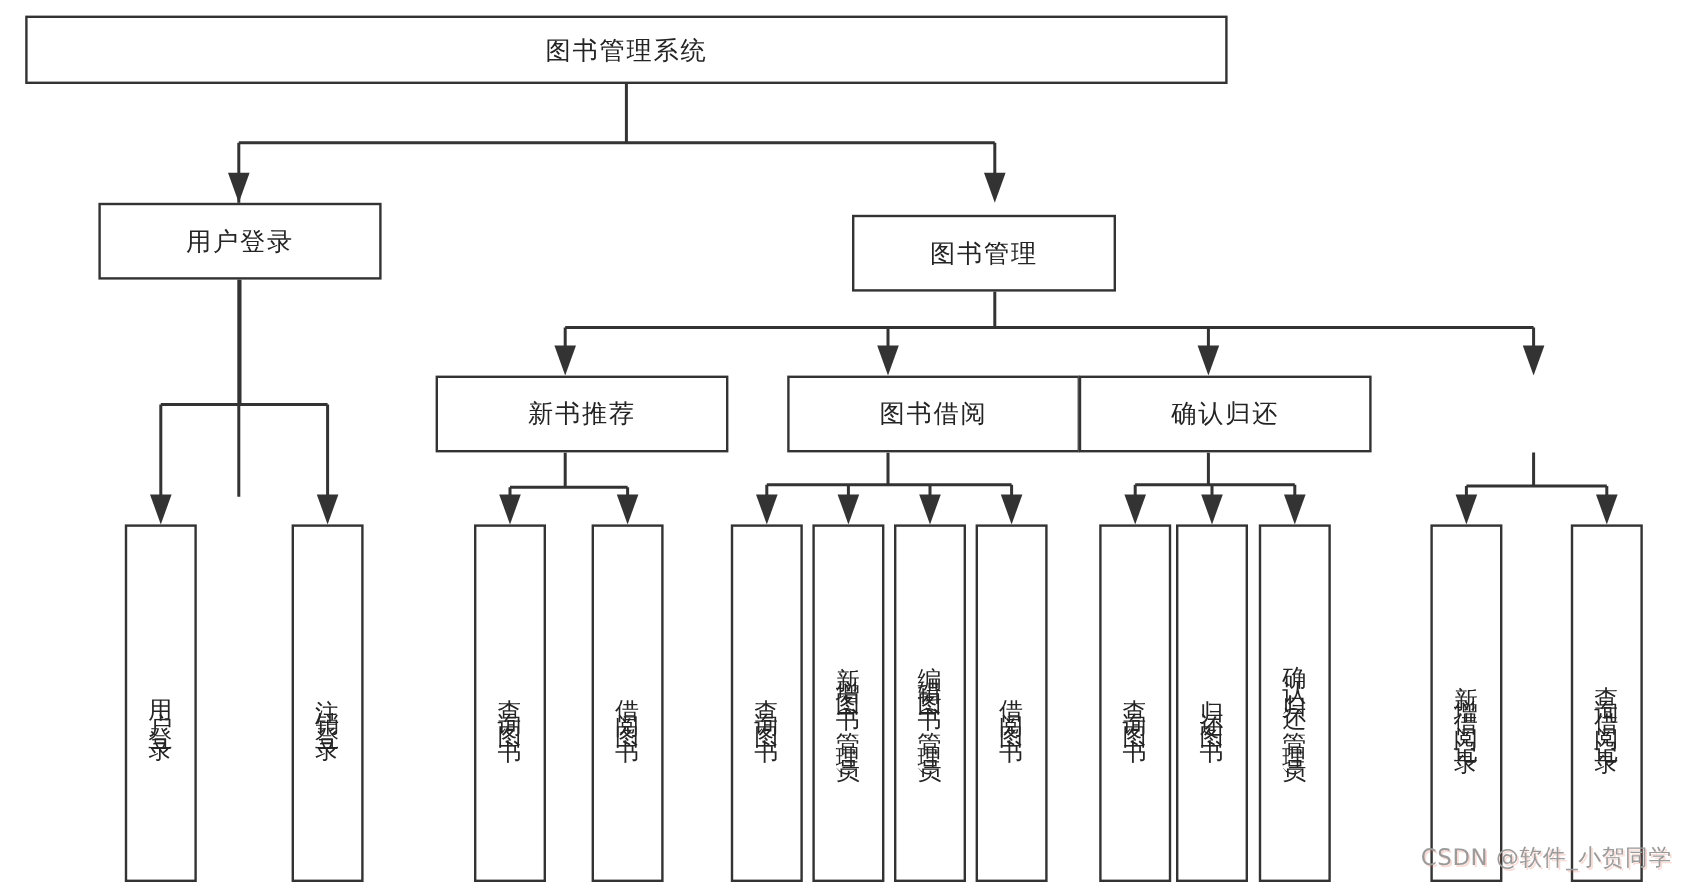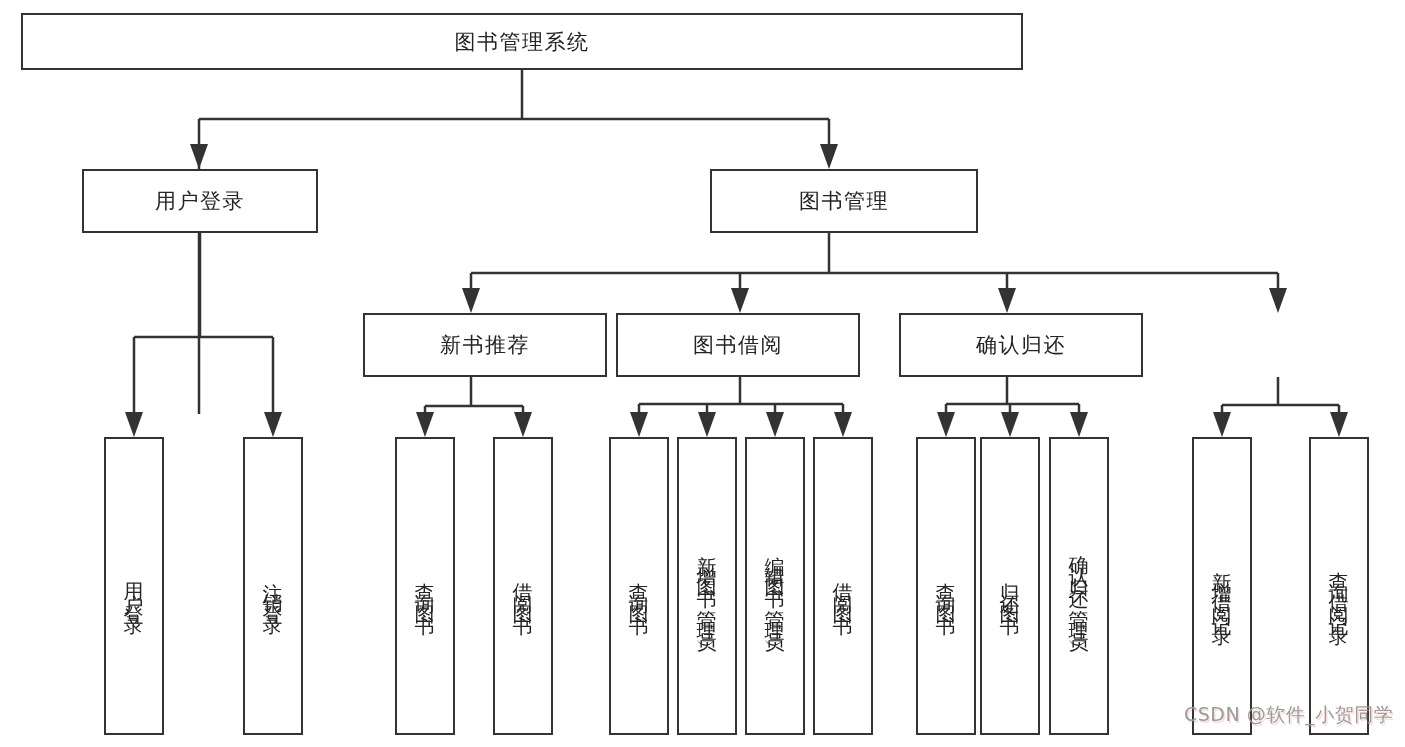--- a/index.html
+++ b/index.html
@@ -43,25 +43,25 @@
     writing-mode: vertical-rl;
     text-orientation: mixed;
     letter-spacing: 11px;
     line-height: 1;
     padding-top: 6px;
   }
   
   .n-root { left: 21px;  top: 13px;  width: 1002px; height: 57px; }
   
   .n-l2a  { left: 82px;  top: 169px; width: 236px;  height: 64px; }
-  .n-l2b  { left: 710px; top: 169px; width: 268px;  height: 64px; }
+  .n-l2b  { left: 710px; top: 179px; width: 220px;  height: 64px; }
   
   .n-l3   { top: 313px;  height: 64px; width: 244px; }
   .n-l3a  { left: 363px; }
-  .n-l3b  { left: 616px; }
+  .n-l3b  { left: 656px; }
   .n-l3c  { left: 899px; }
   .n-l3d  { left: 1170px; }
   
   .leaf   { top: 437px; height: 298px; width: 60px; }
   .lf1a { left: 104px; }  .lf1b { left: 243px; }
   .lf2a { left: 395px; }  .lf2b { left: 493px; }
   .lf3a { left: 609px; }  .lf3b { left: 677px; }  .lf3c { left: 745px; }  .lf3d { left: 813px; }
   .lf4a { left: 916px; }  .lf4b { left: 980px; }  .lf4c { left: 1049px; }
   .lf5a { left: 1192px; } .lf5b { left: 1309px; }
   #watermark {

